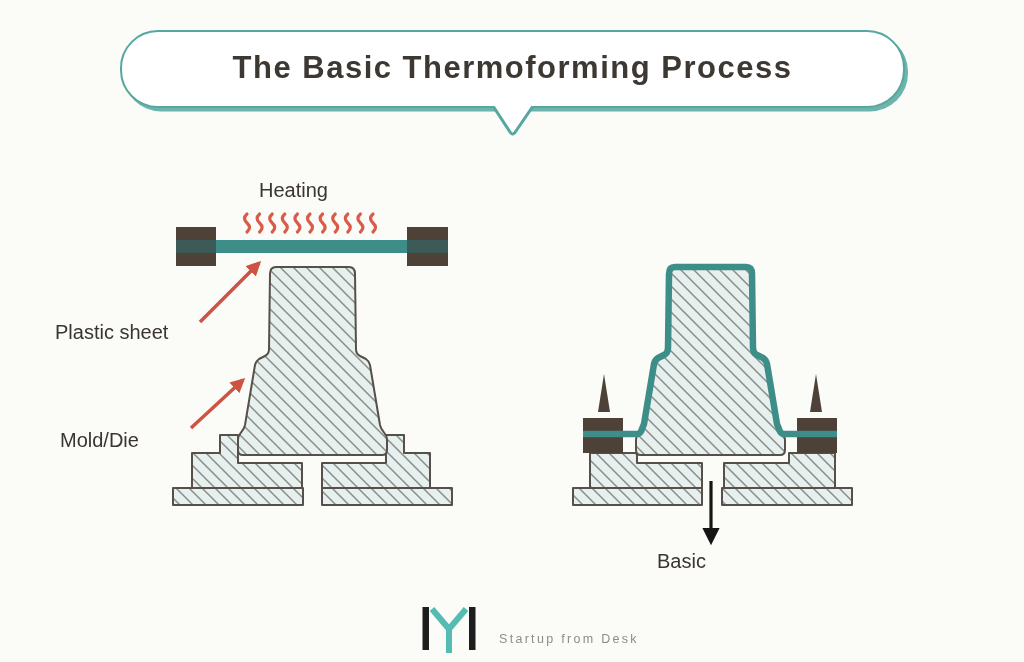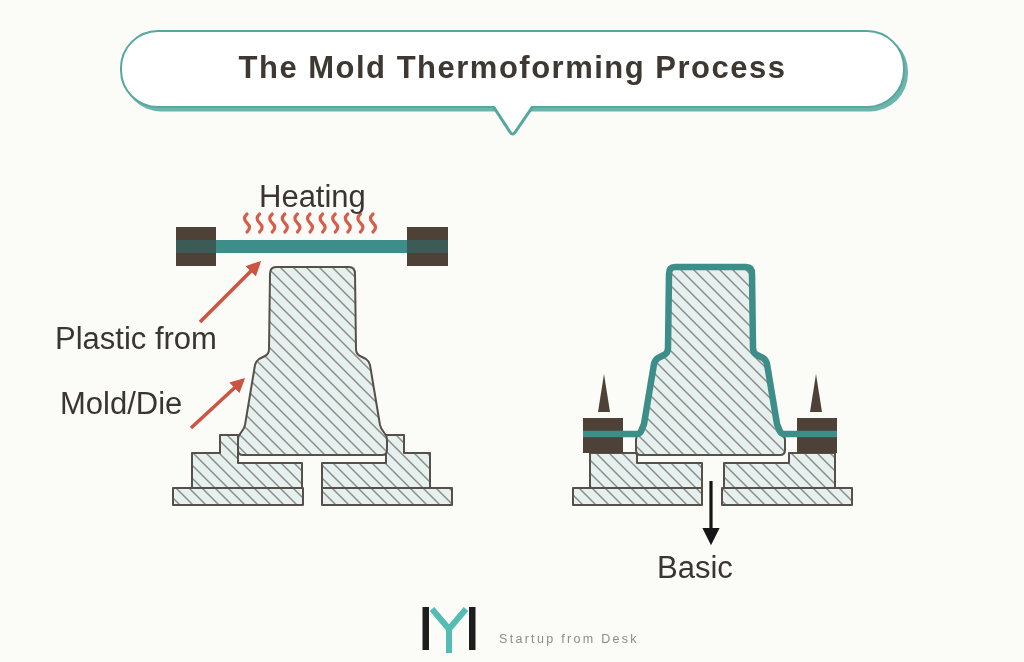--- a/index.html
+++ b/index.html
@@ -16,44 +16,44 @@
   }
   .bubble-title{
     font-size:31px;font-weight:bold;letter-spacing:1.5px;color:#3e3833;
     padding-bottom:2px;white-space:nowrap;
   }
   .tail{position:absolute;left:493px;top:106px;z-index:3;}
   
   .diagram{position:absolute;left:0;top:0;}
   .mold{fill:url(#hatch);stroke:#55504a;stroke-width:2;stroke-linejoin:round;}
   
-  .lbl{position:absolute;color:#3a3530;font-size:31px;white-space:nowrap;z-index:4;}
+  .lbl{position:absolute;color:#3a3530;font-size:20px;white-space:nowrap;z-index:4;}
   .lbl-heating{left:259px;top:179px;}
   .lbl-plastic{left:55px;top:321px;}
-  .lbl-mold{left:60px;top:386px;}
+  .lbl-mold{left:60px;top:429px;}
   .lbl-vacuum{left:657px;top:550px;}
   
   .logo-mark{position:absolute;left:420px;top:606px;z-index:4;}
   .logo-word{
     position:absolute;left:497px;top:600px;z-index:4;
     font-size:27px;font-weight:bold;letter-spacing:0.5px;color:#242424;white-space:nowrap;
   }
   .logo-word .accent{color:#55bcb3;}
   .logo-tagline{
     position:absolute;left:499px;top:632px;z-index:4;
     font-size:12.5px;letter-spacing:2.3px;color:#8c8c8c;white-space:nowrap;
   }
 </style>
 </head>
 <body>
 
 <div class="canvas">
 
   <div class="bubble">
-    <span class="bubble-title">The Mold Thermoforming Process</span>
+    <span class="bubble-title">The Basic Thermoforming Process</span>
   </div>
   <svg class="tail" width="40" height="34">
     <polygon points="1,0 39,0 23,25 17,25" fill="#ffffff"></polygon>
     <path d="M1,1.5 L17,26 Q20,30.5 23,25 L39,1.5" fill="none" stroke="#55a79f" stroke-width="3" stroke-linecap="round"></path>
   </svg>
 
   <svg class="diagram" width="1024" height="662" viewBox="0 0 1024 662">
     <defs>
       <pattern id="hatch" width="13" height="13" patternUnits="userSpaceOnUse">
         <rect width="13" height="13" fill="#e6f0ee"></rect>
@@ -128,21 +128,21 @@
                Q753,353 757,355 L763,358 Q766,360 767,364 L777,424 L779,429 Q780,433 783,434 L837,434" fill="none" stroke="#3d8d89" stroke-width="6.5" stroke-linejoin="round"></path>
 
       <path d="M598,412 h12 l-6,-38 z" fill="#4d4138"></path>
       <path d="M810,412 h12 l-6,-38 z" fill="#4d4138"></path>
 
       <line x1="711" y1="481" x2="711" y2="540" stroke="#151515" stroke-width="3.2" marker-end="url(#mb)"></line>
     </g>
   </svg>
 
   <div class="lbl lbl-heating">Heating</div>
-  <div class="lbl lbl-plastic">Plastic from</div>
+  <div class="lbl lbl-plastic">Plastic sheet</div>
   <div class="lbl lbl-mold">Mold/Die</div>
   <div class="lbl lbl-vacuum">Basic</div>
 
   <svg class="logo-mark" width="58" height="48">
     <rect x="2.5" y="1" width="6.5" height="43" fill="#1d1d1d"></rect>
     <rect x="49" y="1" width="6.5" height="43" fill="#1d1d1d"></rect>
     <path d="M12,3 L29,23 L46,3 M29,23 V47" fill="none" stroke="#55bcb3" stroke-width="6"></path>
   </svg>
   <div class="logo-tagline">Startup from Desk</div>
 

